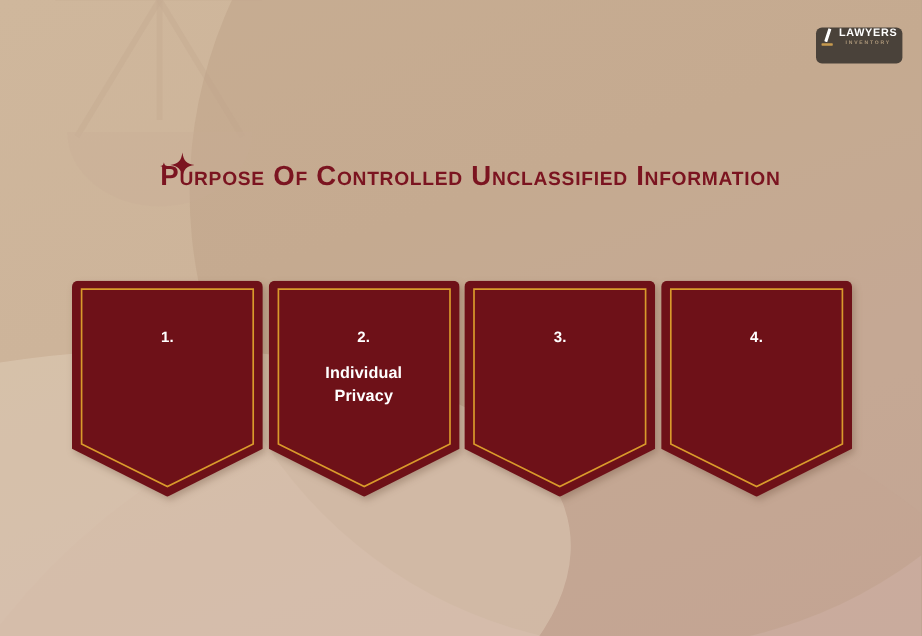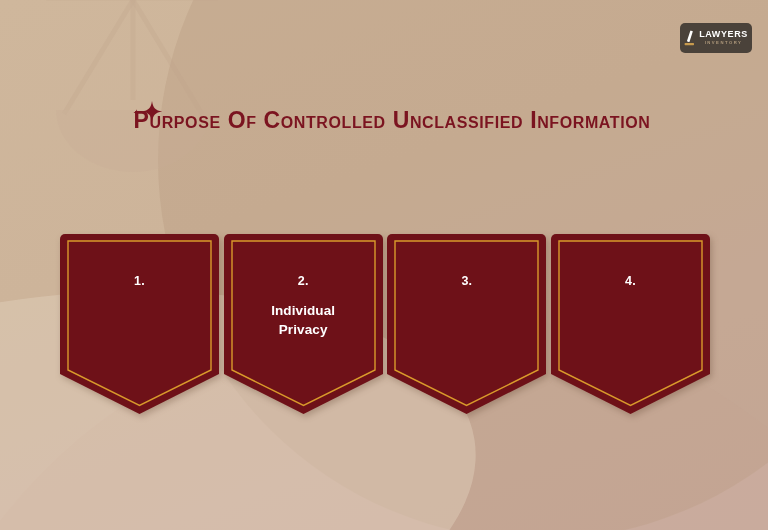--- a/index.html
+++ b/index.html
@@ -94,21 +94,20 @@
   
   .logo {
     position: absolute;
     top: 23px;
     right: 16px;
     width: 72px;
     height: 30px;
     border-radius: 5px;
     background: #4a423a;
     display: flex;
-    align-items: center;
     justify-content: center;
     gap: 4px;
     padding: 0 5px;
     box-sizing: border-box;
   }
   .logo-mark {
     flex: 0 0 auto;
     width: 11px;
     height: 16px;
     display: block;
@@ -131,21 +130,21 @@
     font-weight: bold;
     letter-spacing: 1.5px;
     margin-top: 2px;
   }
 
   
   .heading-wrap {
     position: absolute;
     left: 0;
     right: 0;
-    top: 106px;
+    top: 132px;
     text-align: center;
     padding-left: 16px;
   }
   .sparkle {
     position: absolute;
     left: 130px;
     top: -7px;
     width: 34px;
     height: 34px;
   }

